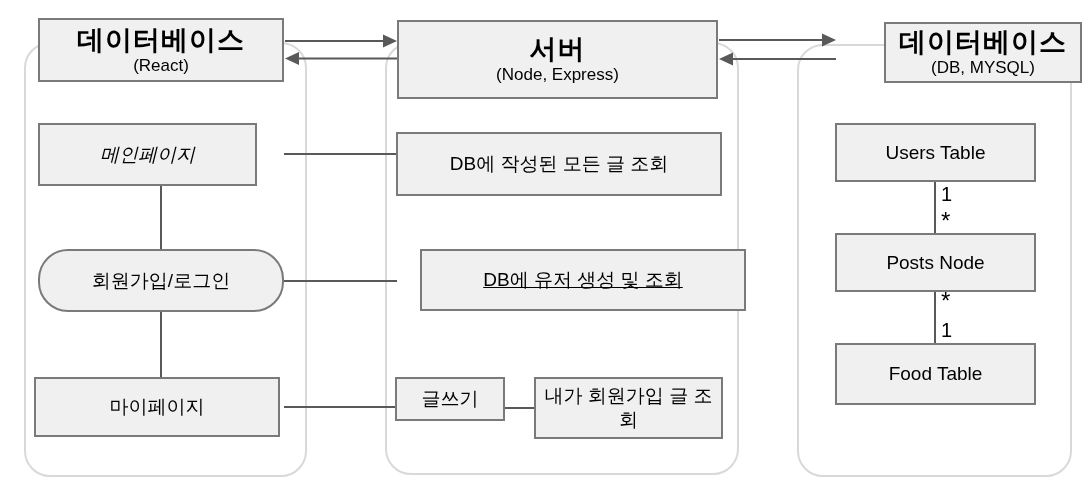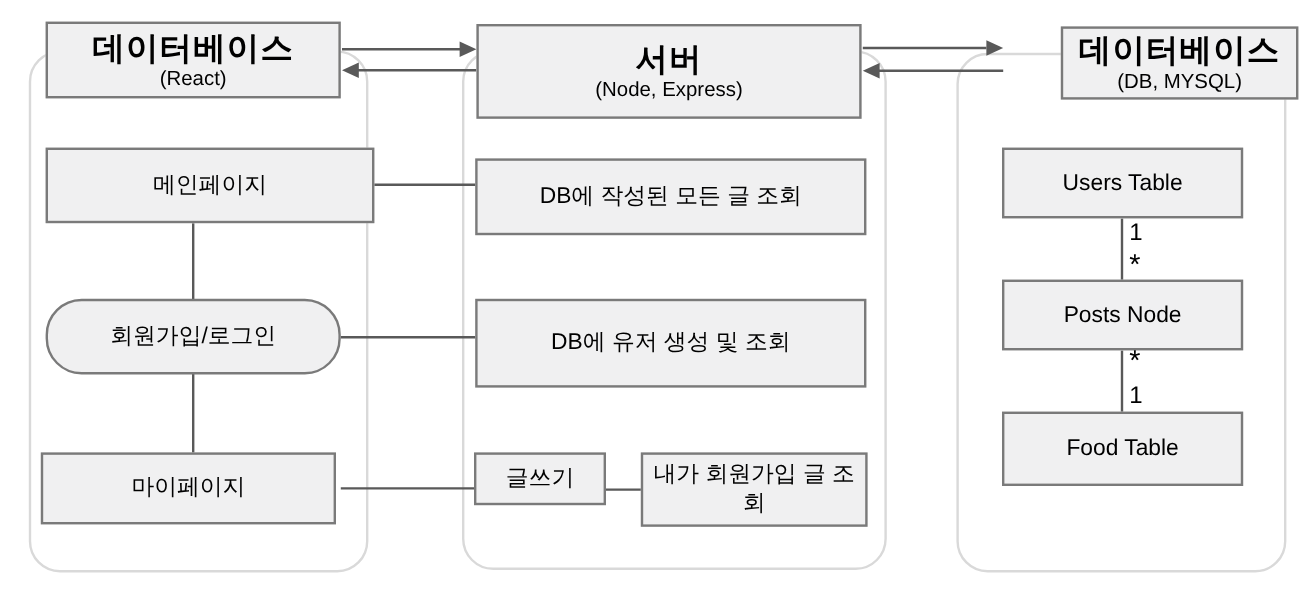--- a/index.html
+++ b/index.html
@@ -88,26 +88,26 @@
   </div>
   <div class="hbox" style="left:397px; top:20px; width:321px; height:79px;">
     <div class="title">서버</div>
     <div class="subtitle">(Node, Express)</div>
   </div>
   <div class="hbox" style="left:884px; top:22px; width:198px; height:61px;align-items:center;">
     <div class="title">데이터베이스</div>
     <div class="subtitle">(DB, MYSQL)</div>
   </div>
 
-  <div class="rbox" style="left:38px; top:123px; width:274px; height:63px;">메인페이지</div>
+  <div class="rbox" style="left:38px; top:123px; width:219px; height:63px;font-style:italic;">메인페이지</div>
   <div class="rbox" style="left:38px; top:249px; width:246px; height:63px;border-radius:30px;">회원가입/로그인</div>
   <div class="rbox" style="left:34px; top:377px; width:246px; height:60px;">마이페이지</div>
 
   <div class="rbox" style="left:396px; top:132px; width:326px; height:64px;">DB에 작성된 모든 글 조회</div>
-  <div class="rbox" style="left:396px; top:249px; width:326px; height:74px;">DB에 유저 생성 및 조회</div>
+  <div class="rbox" style="left:420px; top:249px; width:326px; height:62px;text-decoration:underline;">DB에 유저 생성 및 조회</div>
   <div class="rbox" style="left:395px; top:377px; width:110px; height:44px;">글쓰기</div>
   <div class="rbox" style="left:534px; top:377px; width:189px; height:62px;">내가 회원가입 글 조회</div>
 
   <div class="rbox" style="left:835px; top:123px; width:201px; height:59px;">Users Table</div>
   <div class="rbox" style="left:835px; top:233px; width:201px; height:59px;">Posts Node</div>
   <div class="rbox" style="left:835px; top:343px; width:201px; height:62px;">Food Table</div>
 
   <div class="card" style="left:941px; top:183px;">1</div>
   <div class="card star" style="left:941px; top:208px;">*</div>
   <div class="card star" style="left:941px; top:288px;">*</div>

